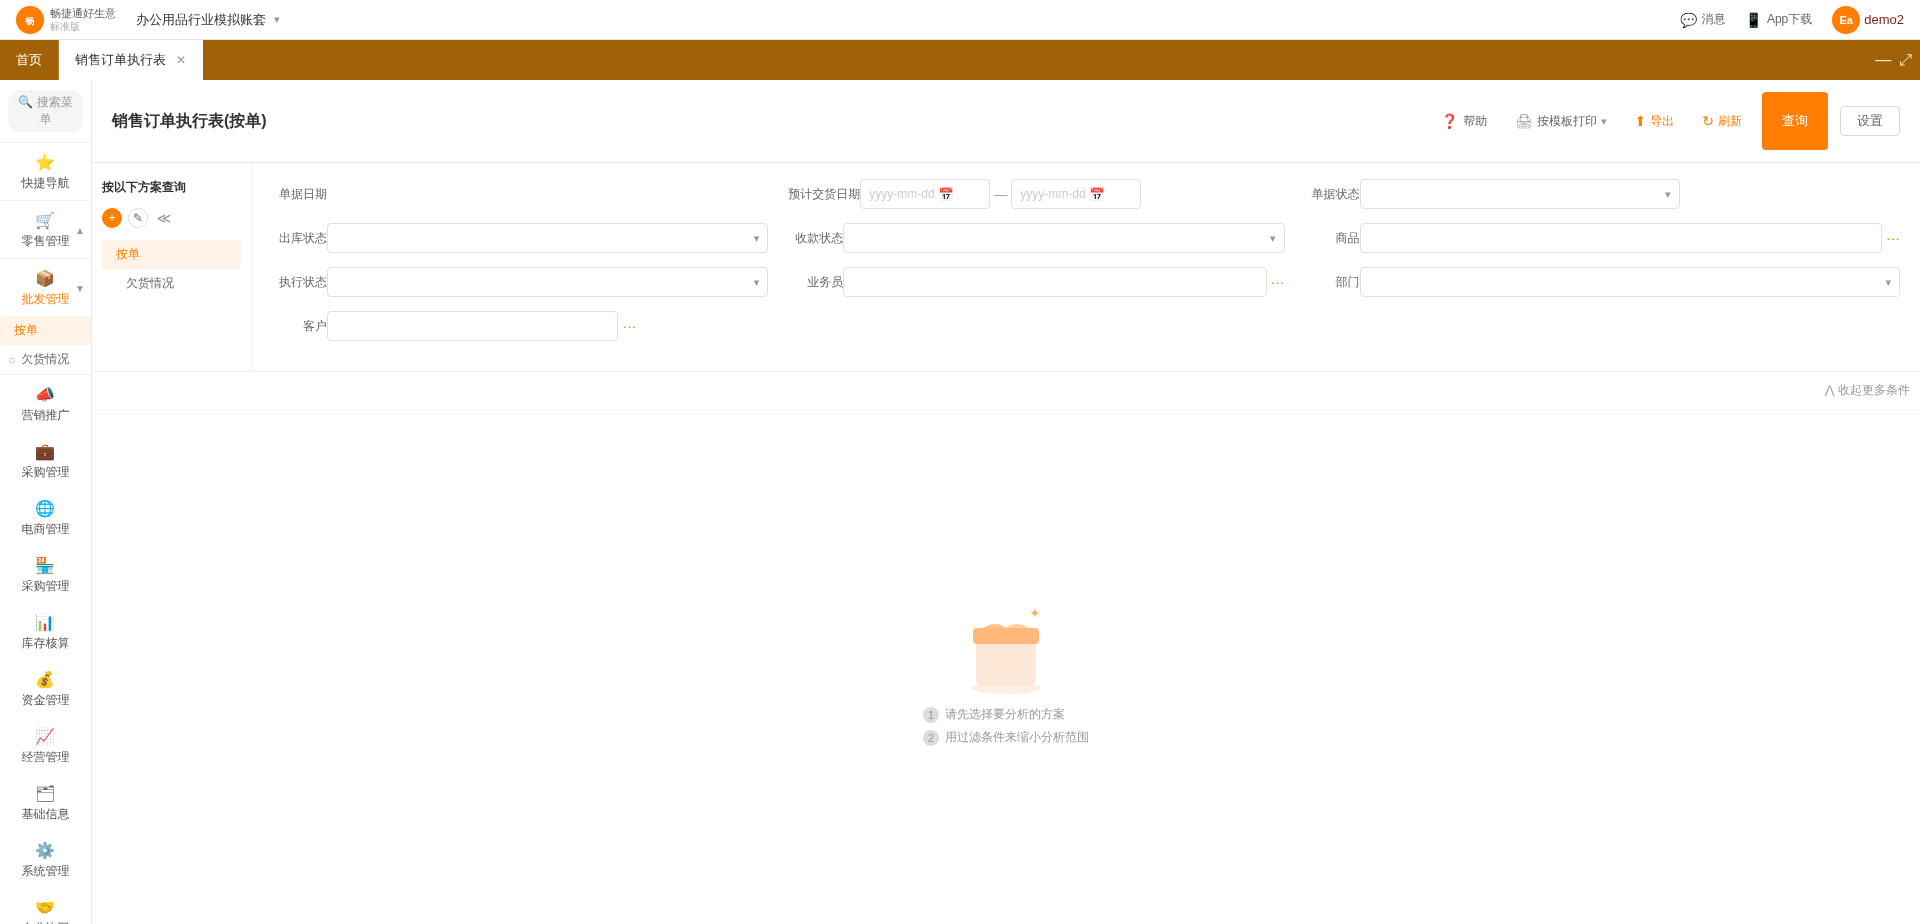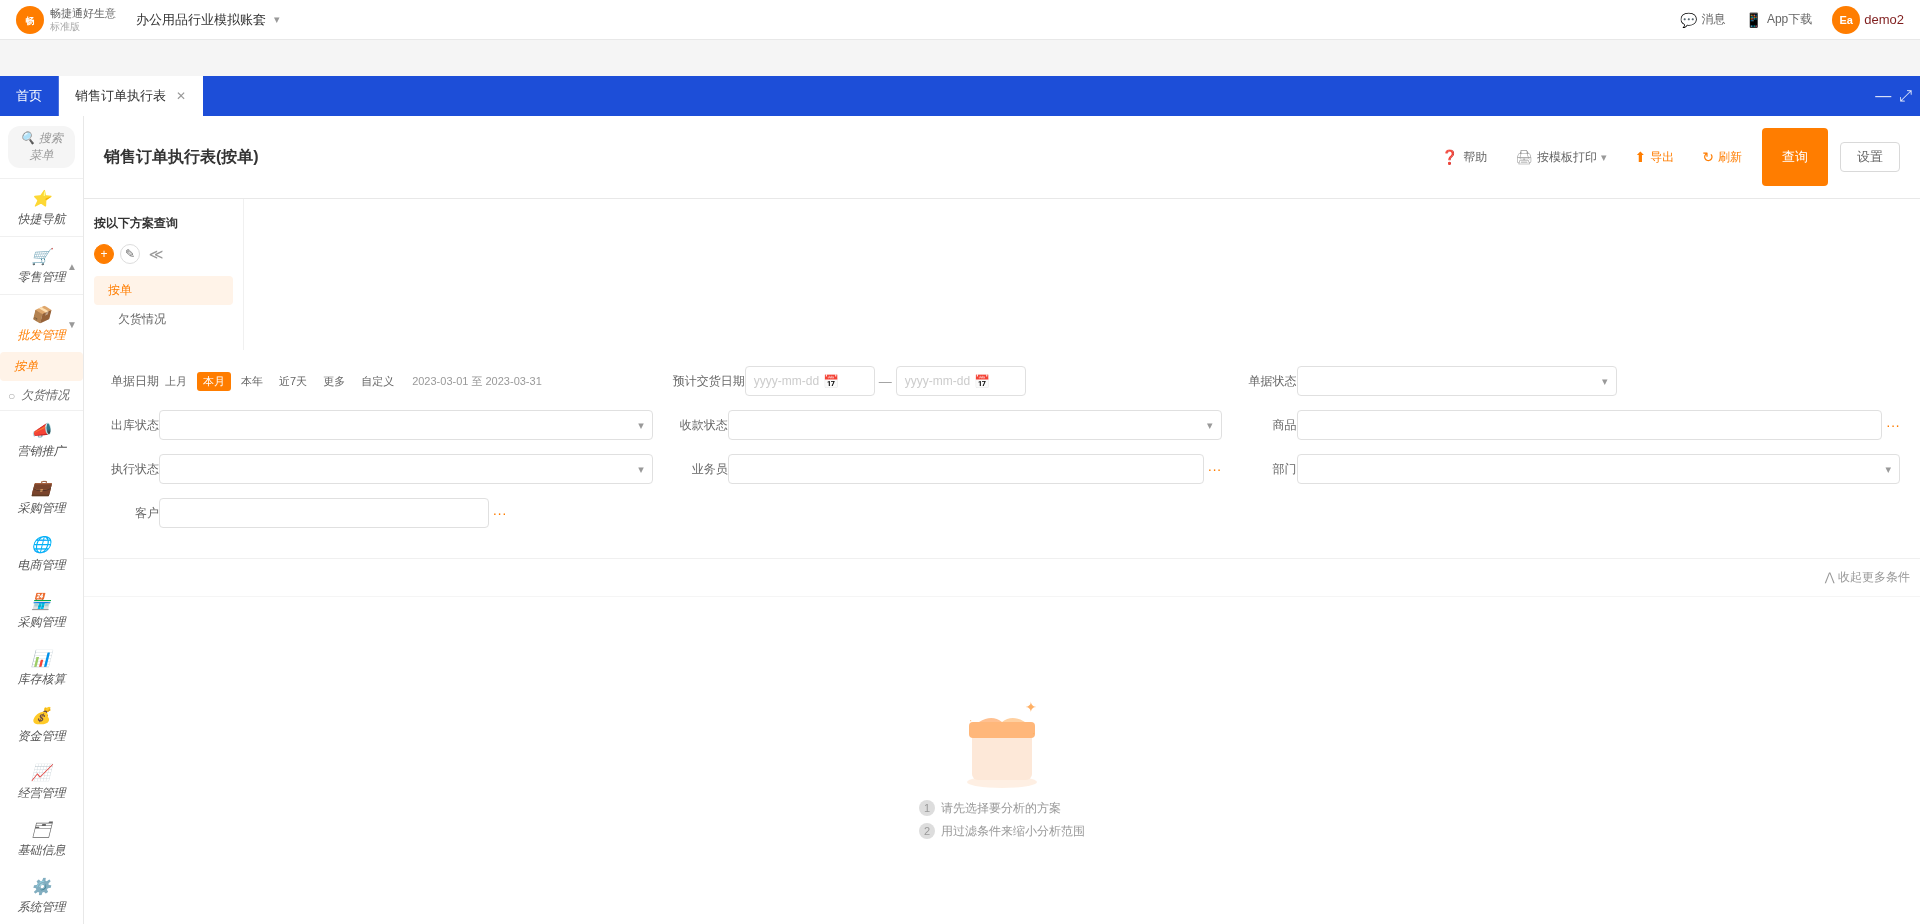--- a/index.html
+++ b/index.html
@@ -79,25 +79,24 @@
       justify-content: center;
       color: white;
       font-size: 11px;
       font-weight: bold;
     }
     .username { font-size: 13px; color: #7f1d1d; }
 
     
     .tab-nav {
       height: 40px;
-      background: #1d4ed8;
+      background: #a16207;
       display: flex;
       align-items: stretch;
       flex-shrink: 0;
-      margin-top: 36px;
     }
     .tab-item {
       display: flex;
       align-items: center;
       padding: 0 16px;
       cursor: pointer;
       font-size: 13px;
       color: rgba(255,255,255,0.85);
       gap: 6px;
       border-right: 1px solid rgba(255,255,255,0.2);
@@ -130,28 +129,27 @@
 
     
     .main-layout {
       display: flex;
       flex: 1;
       overflow: hidden;
     }
 
     
     .sidebar {
-      width: 84px;
+      width: 92px;
       background: #fff;
       border-right: 1px solid #e8e8e8;
       display: flex;
       flex-direction: column;
       flex-shrink: 0;
       overflow-y: auto;
-      font-style: italic;
     }
     .sidebar-search {
       padding: 10px 8px;
       border-bottom: 1px solid #f0f0f0;
     }
     .sidebar-search-box {
       background: #f5f5f5;
       border-radius: 12px;
       padding: 4px 8px;
       font-size: 12px;
@@ -249,21 +247,20 @@
       border-radius: 4px;
       cursor: pointer;
       font-size: 13px;
     }
 
     
     .filter-area {
       background: #fff;
       display: flex;
       flex-shrink: 0;
-      flex-direction: column;
     }
     .filter-left-panel {
       width: 160px;
       border-right: 1px solid #f0f0f0;
       padding: 16px 10px;
       flex-shrink: 0;
     }
     .filter-left-title {
       font-size: 12px;
       color: #333;
@@ -659,33 +656,20 @@
           <span style="width:10px;display:inline-block;"></span>
           <span>欠货情况</span>
         </div>
       </div>
 
       <div class="filter-form">
 
         <div class="filter-row">
           <div class="filter-field">
             <span class="filter-label">单据日期</span>
-            <div class="filter-control">
-              <div class="date-filter">
-                <div class="date-tabs">
-                  <span class="date-tab">上月</span>
-                  <span class="date-tab active">本月</span>
-                  <span class="date-tab">本年</span>
-                  <span class="date-tab">近7天</span>
-                  <span class="date-tab">更多</span>
-                  <span class="date-tab">自定义</span>
-                </div>
-                <span class="date-range">2023-03-01 至 2023-03-31</span>
-              </div>
-            </div>
           </div>
 
           <div class="filter-field">
             <span class="filter-label">预计交货日期</span>
             <div class="filter-control">
               <div class="date-input-box">
                 <span style="color:#ccc;">yyyy-mm-dd</span>
                 <span class="cal-icon">📅</span>
               </div>
               <span class="date-sep">—</span>

